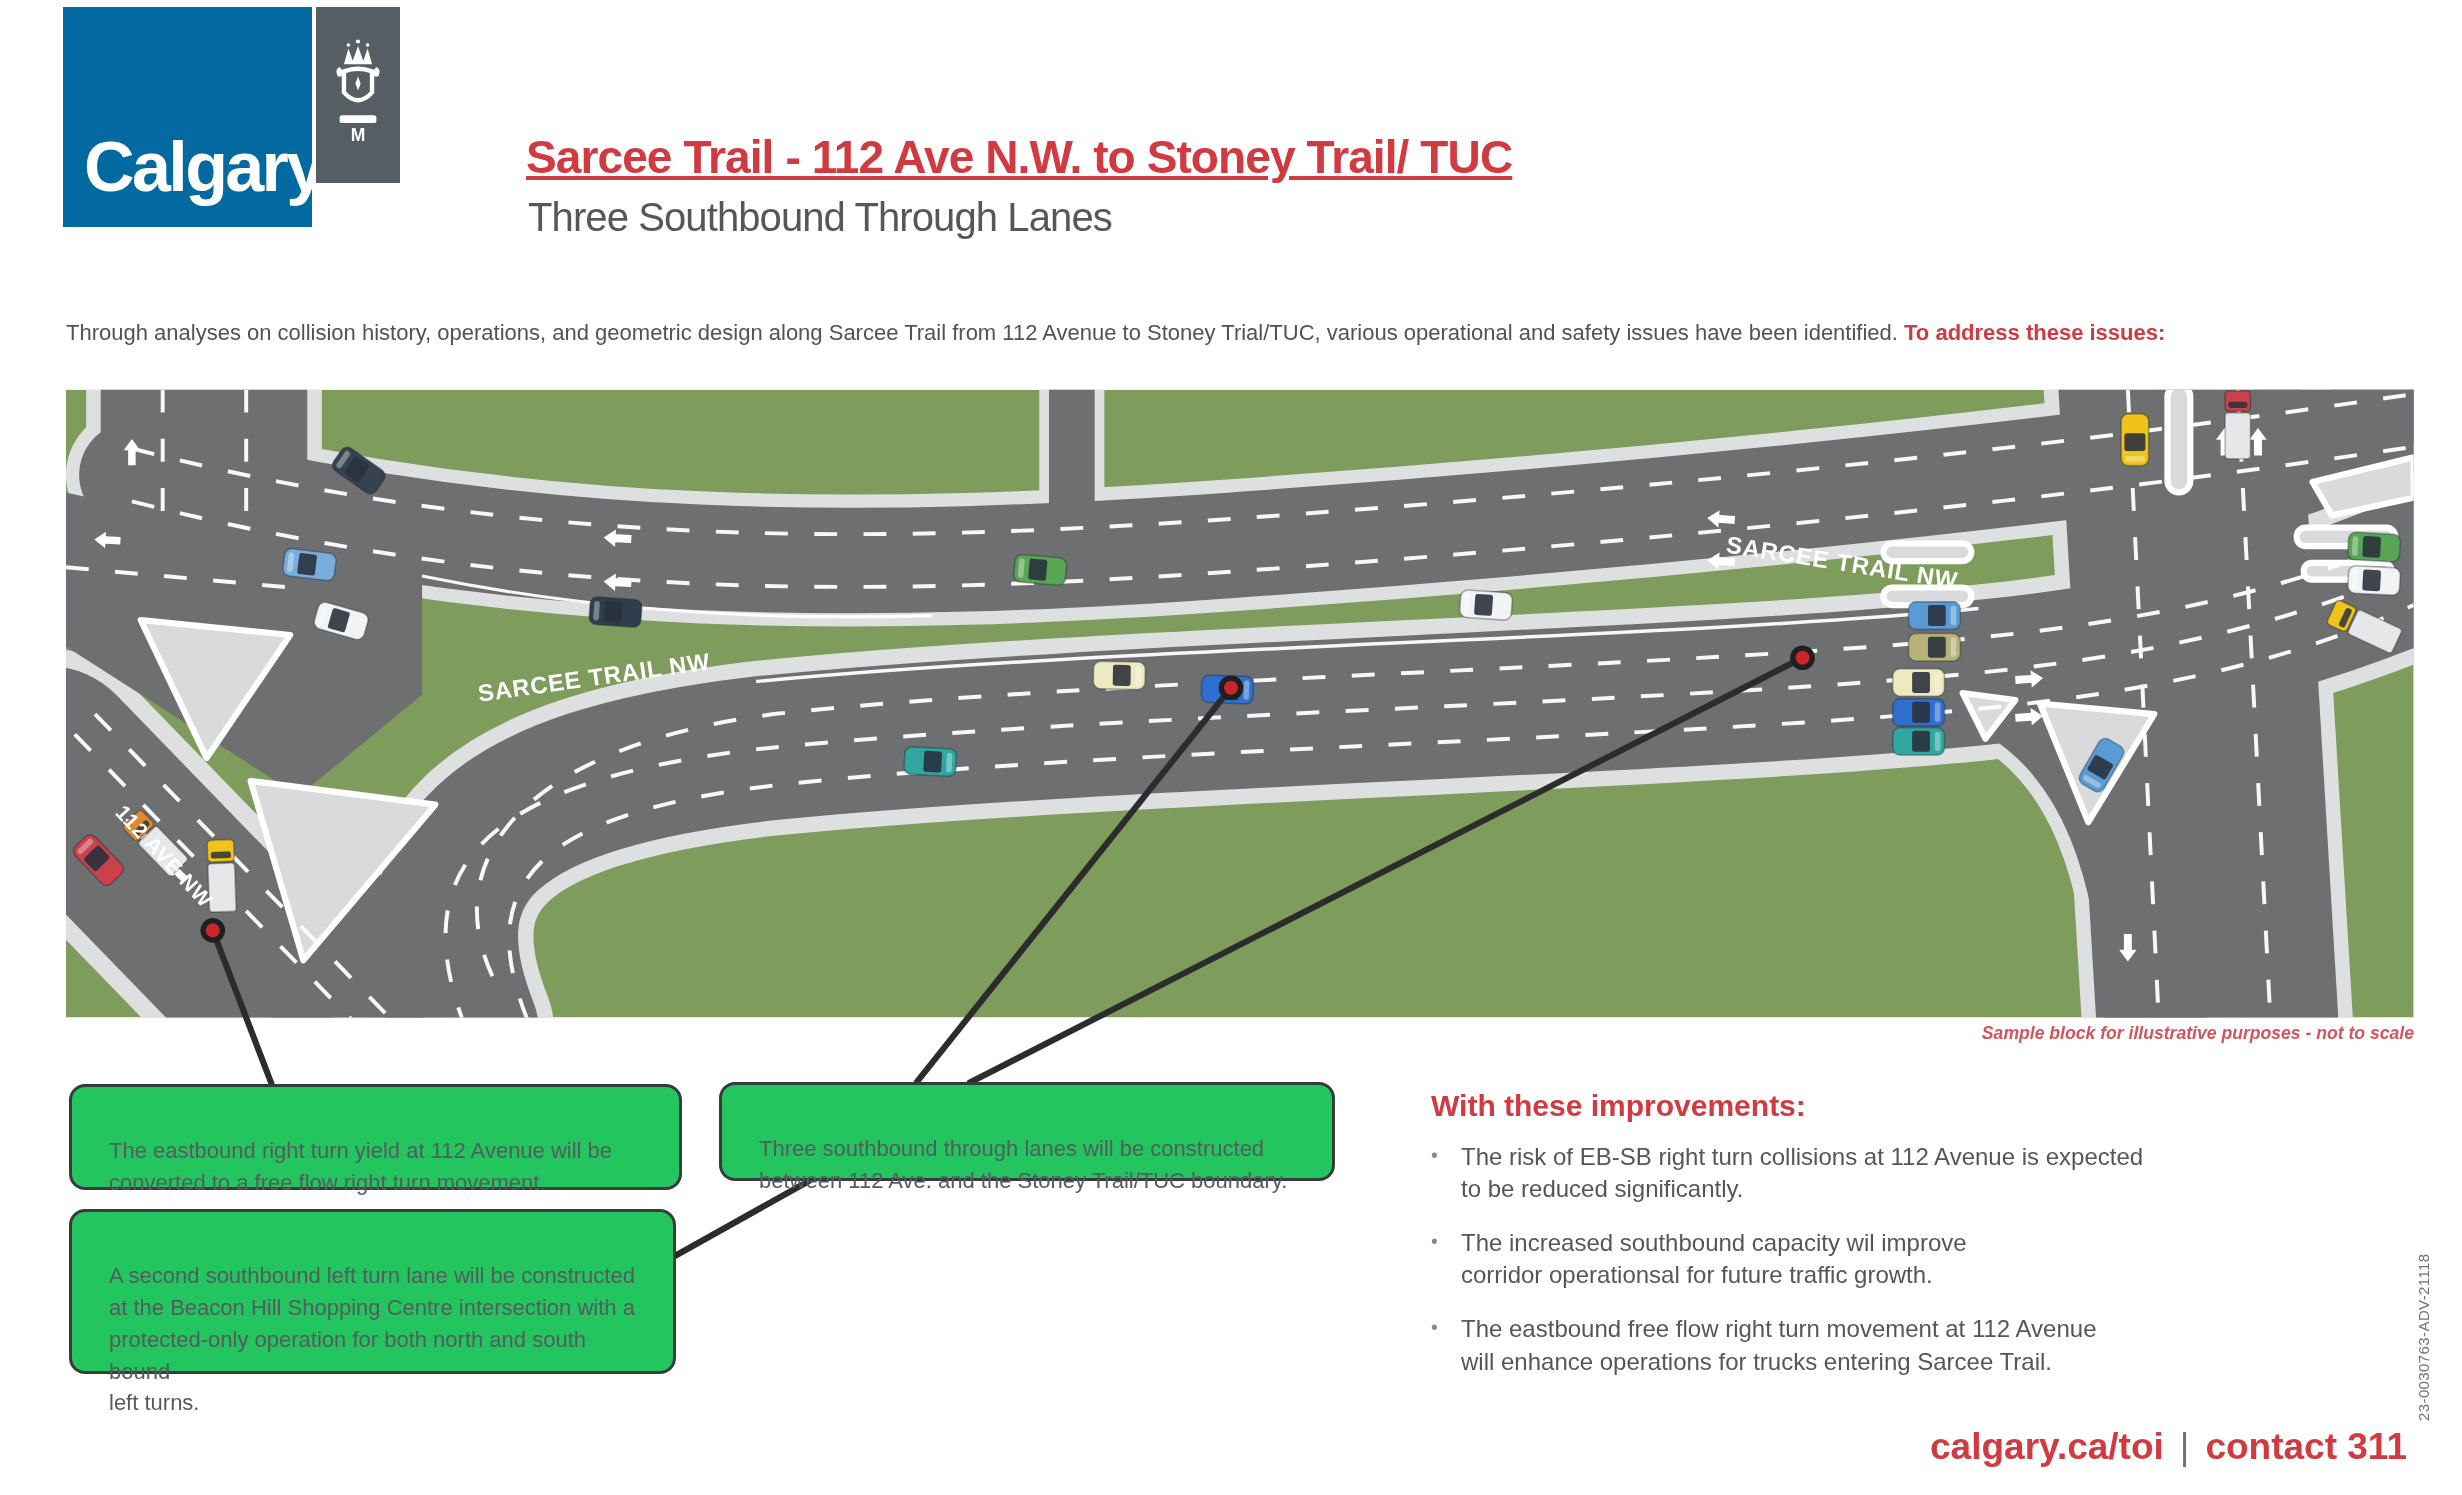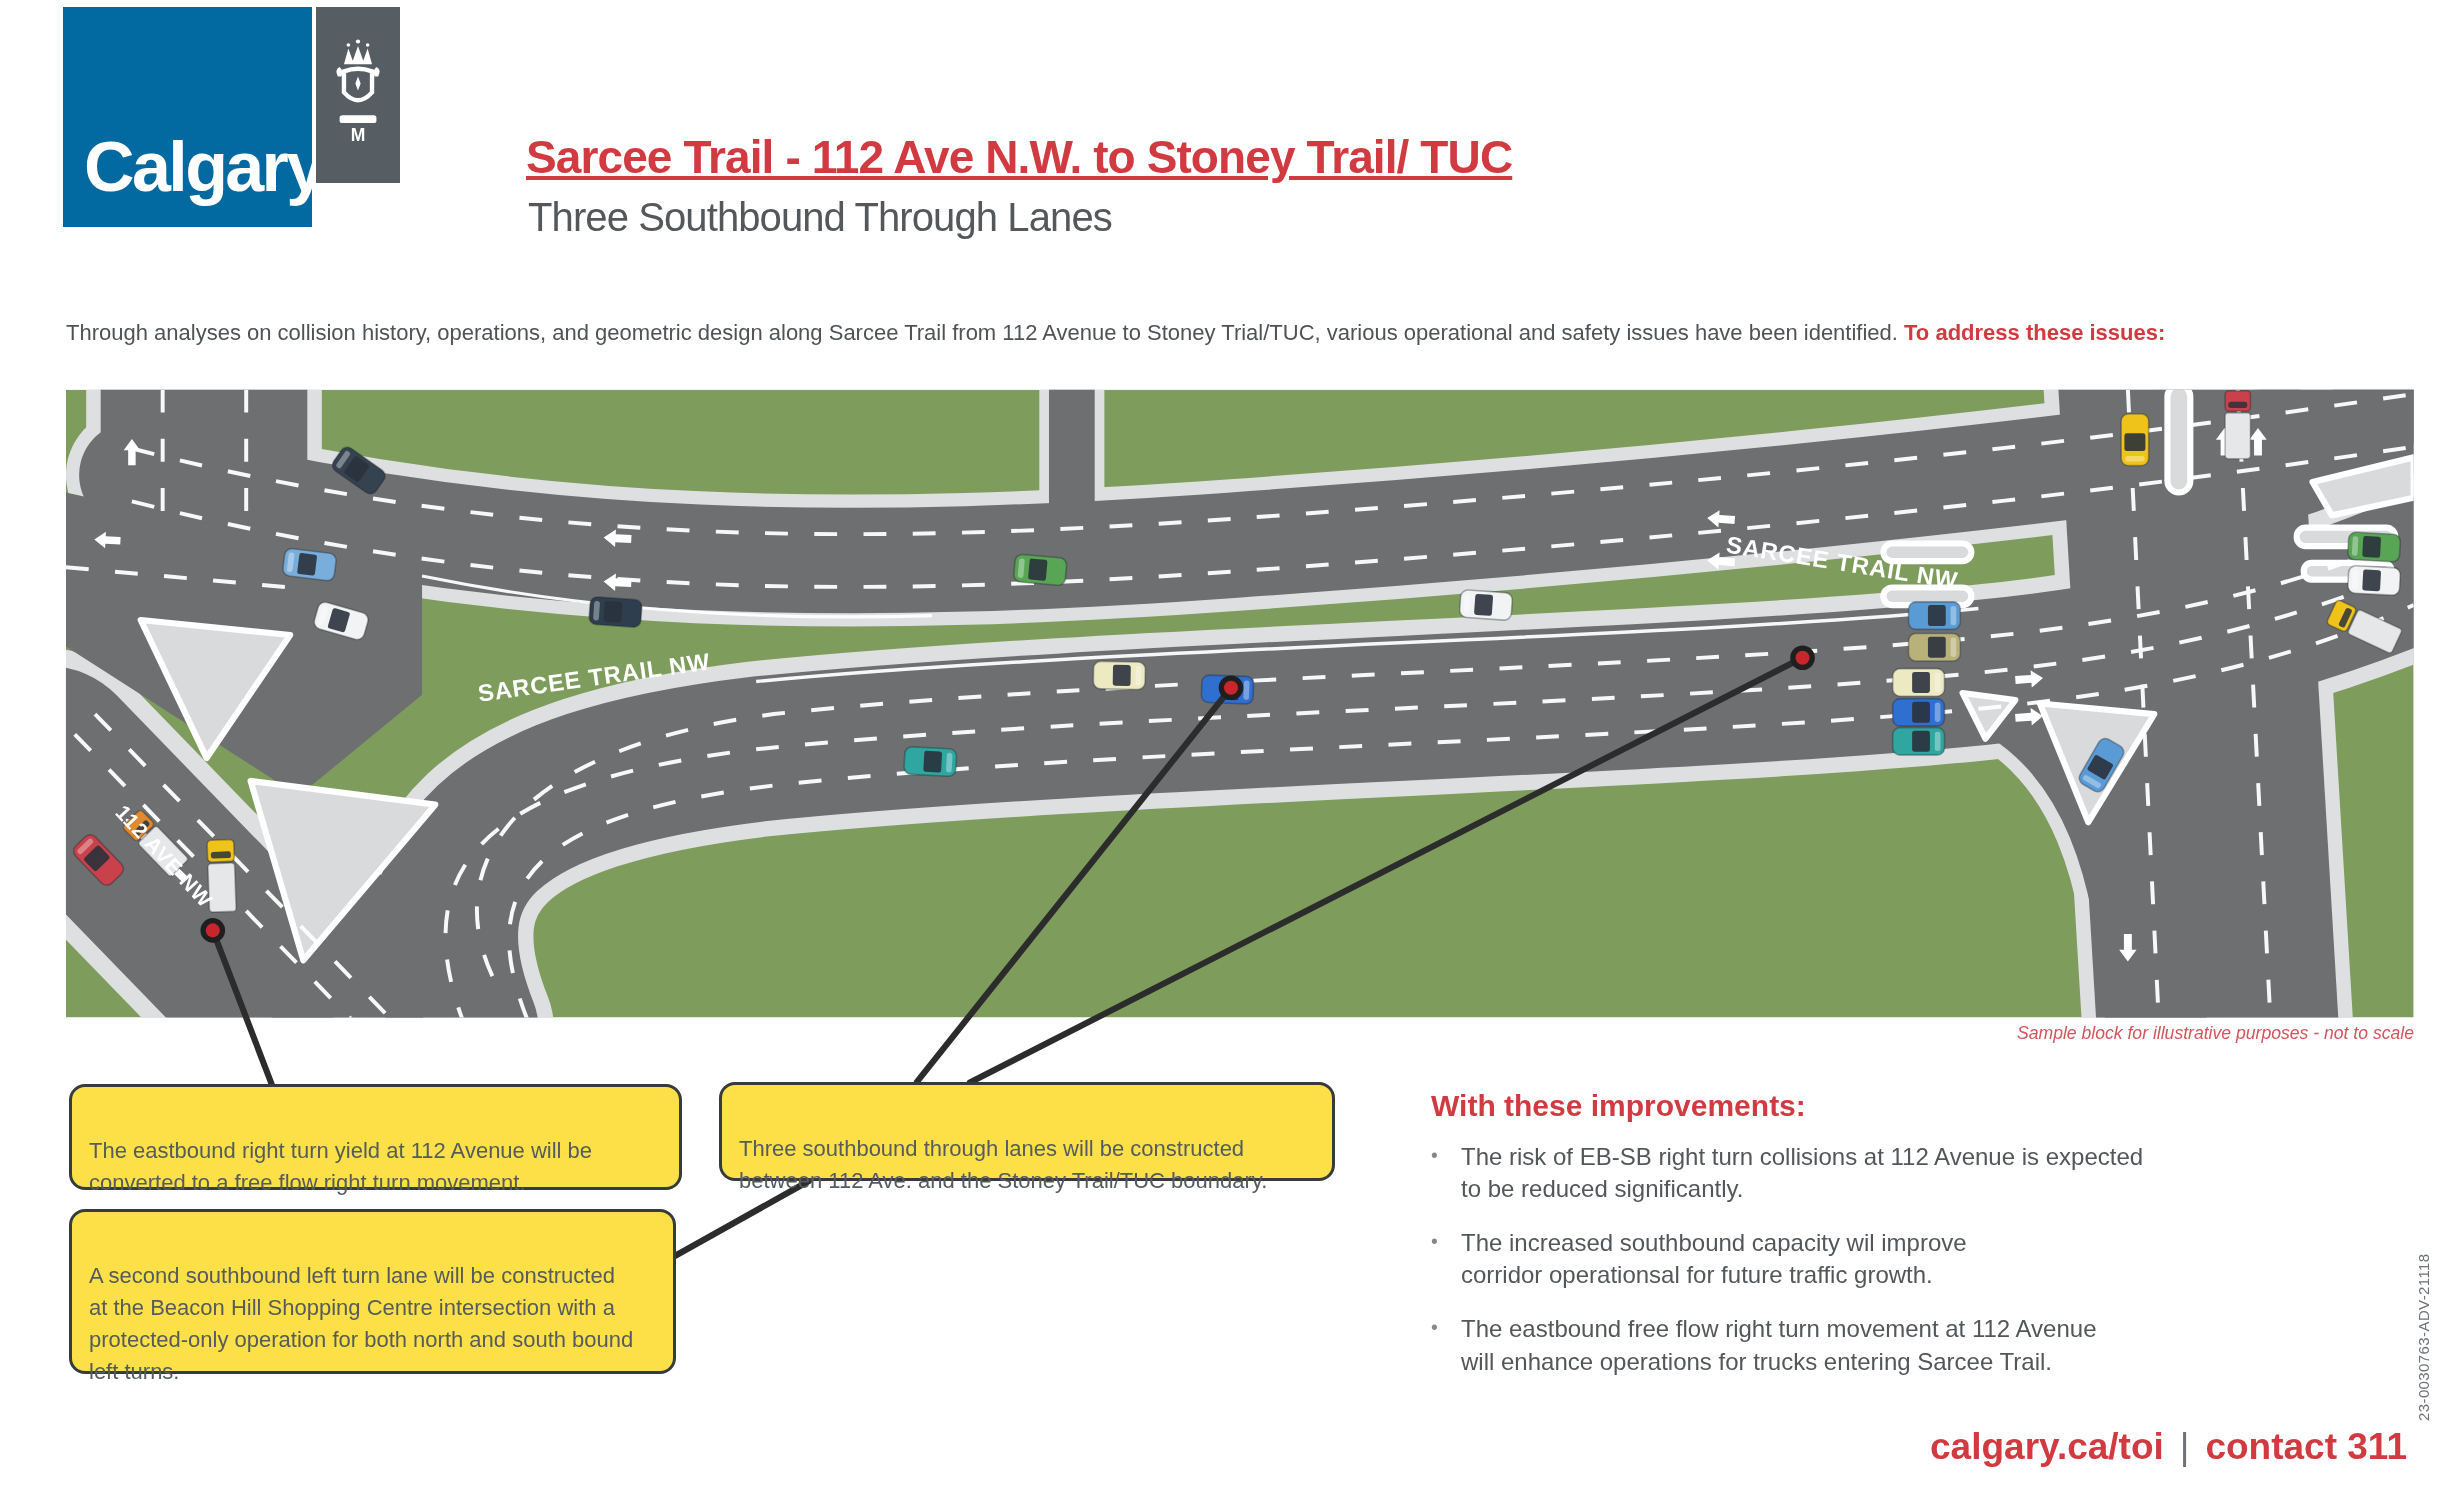--- a/index.html
+++ b/index.html
@@ -10,37 +10,37 @@
   .abs{position:absolute;}
   
   #logo-red{left:63px;top:7px;width:249px;height:220px;background:#0369a1;display:flex;align-items:flex-end;}
   #logo-red .wordmark{color:#fff;font-weight:700;font-size:70px;letter-spacing:-2.6px;padding:0 0 24.6px 21px;line-height:1;}
   #logo-gray{left:316px;top:7px;width:84px;height:176px;background:#575e63;display:flex;align-items:center;justify-content:center;}
   #page-title{left:526px;top:130px;font-size:46px;font-weight:700;color:#d13a40;letter-spacing:-0.9px;white-space:nowrap;text-decoration:underline;}
   #page-subtitle{left:528px;top:195px;font-size:40px;font-weight:400;color:#54585b;letter-spacing:-0.9px;white-space:nowrap;}
   #intro{left:66px;top:320px;font-size:22px;color:#4f5356;white-space:nowrap;}
   #intro .em{color:#d13a40;font-weight:700;}
   
-  .callout{background:#fde047;border:3.5px solid #363b3e;border-radius:16px;color:#555b5e;
-           font-size:22px;line-height:1.45;padding:16px 17px;white-space:pre-line;box-sizing:border-box;}
+  .callout{background:#22c55e;border:3.5px solid #363b3e;border-radius:16px;color:#555b5e;
+           font-size:22px;line-height:1.45;padding:16px 37px;white-space:pre-line;box-sizing:border-box;}
   #callout1{left:69px;top:1084px;width:613px;height:106px;}
   #callout2{left:69px;top:1209px;width:607px;height:165px;}
   #callout3{left:719px;top:1082px;width:616px;height:99px;z-index:5;}
   
   #improve{left:1431px;top:1089px;width:835px;}
   #improve h2{margin:0 0 17.6px 0;font-size:30px;font-weight:700;color:#d13a40;}
   .bullet-row{display:flex;margin-bottom:21px;}
   .bullet-glyph{width:30px;color:#84888a;font-size:19.3px;line-height:1.55;flex:none;}
   .bullet-text{font-size:24px;color:#53575a;line-height:1.36;white-space:pre-line;}
   
   #footer{right:55px;top:1426px;font-size:37px;font-weight:700;color:#d13a40;white-space:nowrap;}
   #footer .sep{color:#6e7276;font-weight:400;padding:0 16px;}
   #doc-code{left:2415px;top:1421px;transform:rotate(-90deg);transform-origin:0 0;
             font-size:15px;color:#6e7276;white-space:nowrap;letter-spacing:0.4px;}
-  #map-note{right:48px;top:1023px;font-size:17.6px;font-style:italic;color:#d4545b;}
+  #map-note{right:48px;top:1023px;font-size:17.6px;font-style:italic;color:#d4545b;font-weight:bold;}
   svg text{font-family:"Liberation Sans", sans-serif;}
 </style>
 </head>
 <body>
 
 <svg class="abs" style="left:0;top:0;" width="2462" height="1495" viewBox="0 0 2800 1700">
   <defs>
     <clipPath id="mapclip">
         <rect x="75" y="443" width="2670" height="714"></rect>
       </clipPath>

